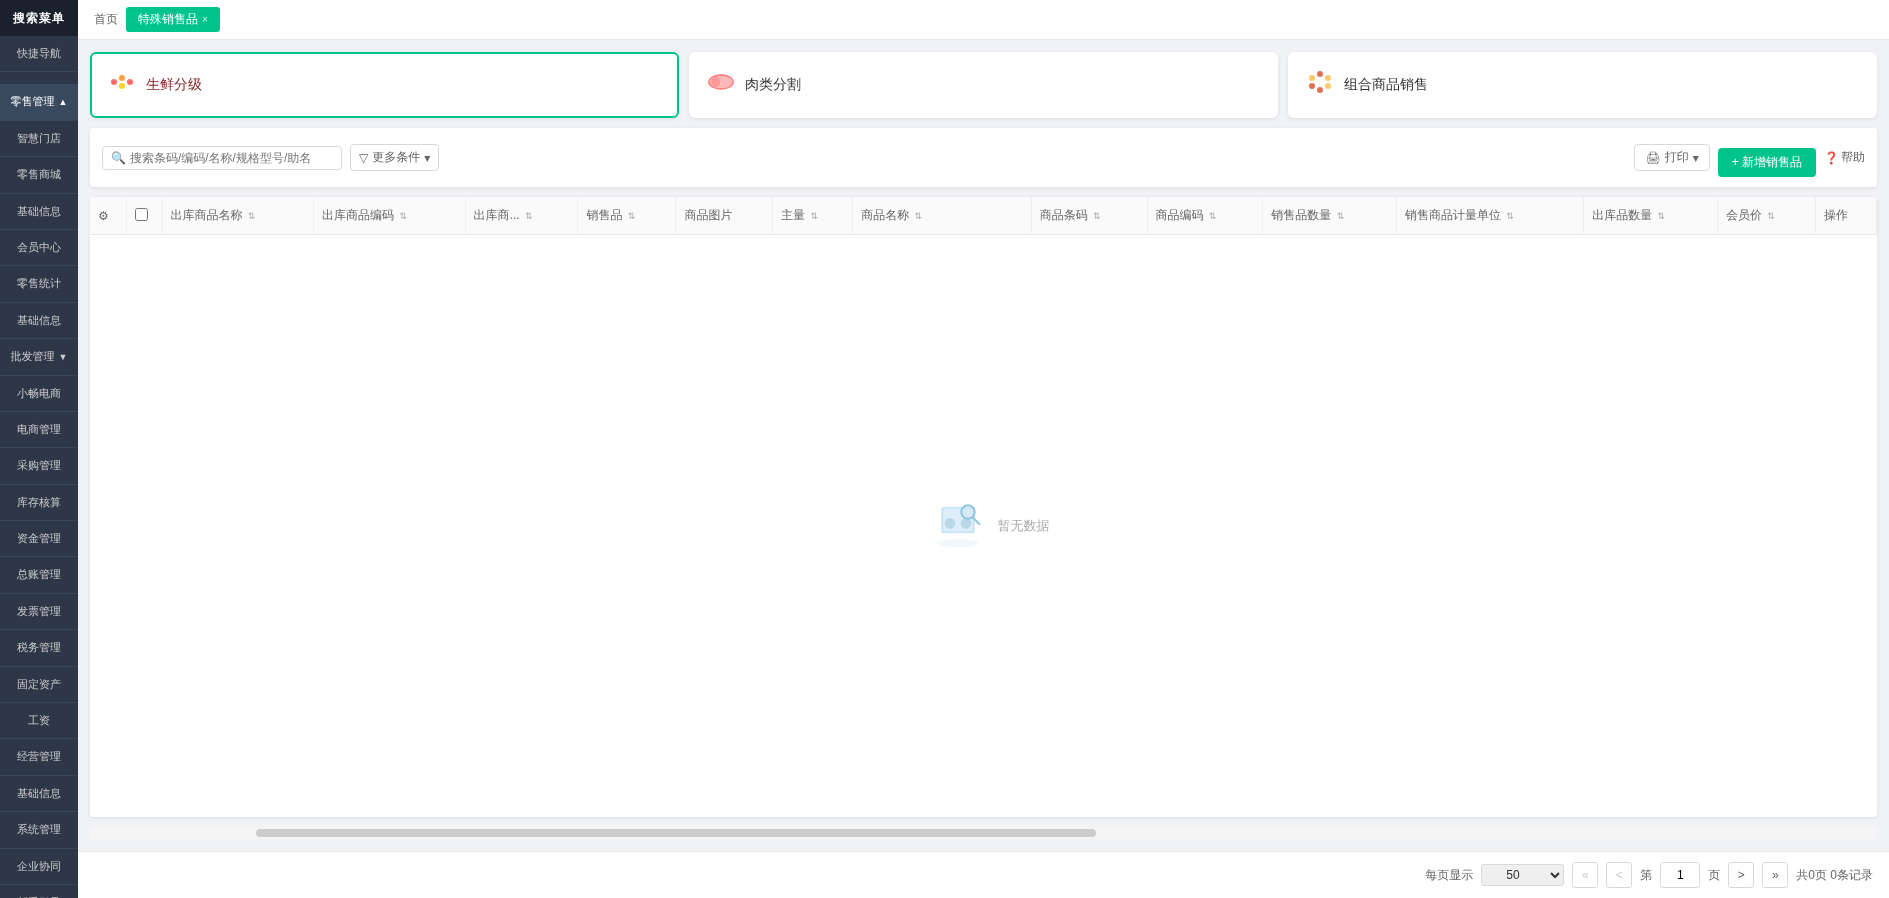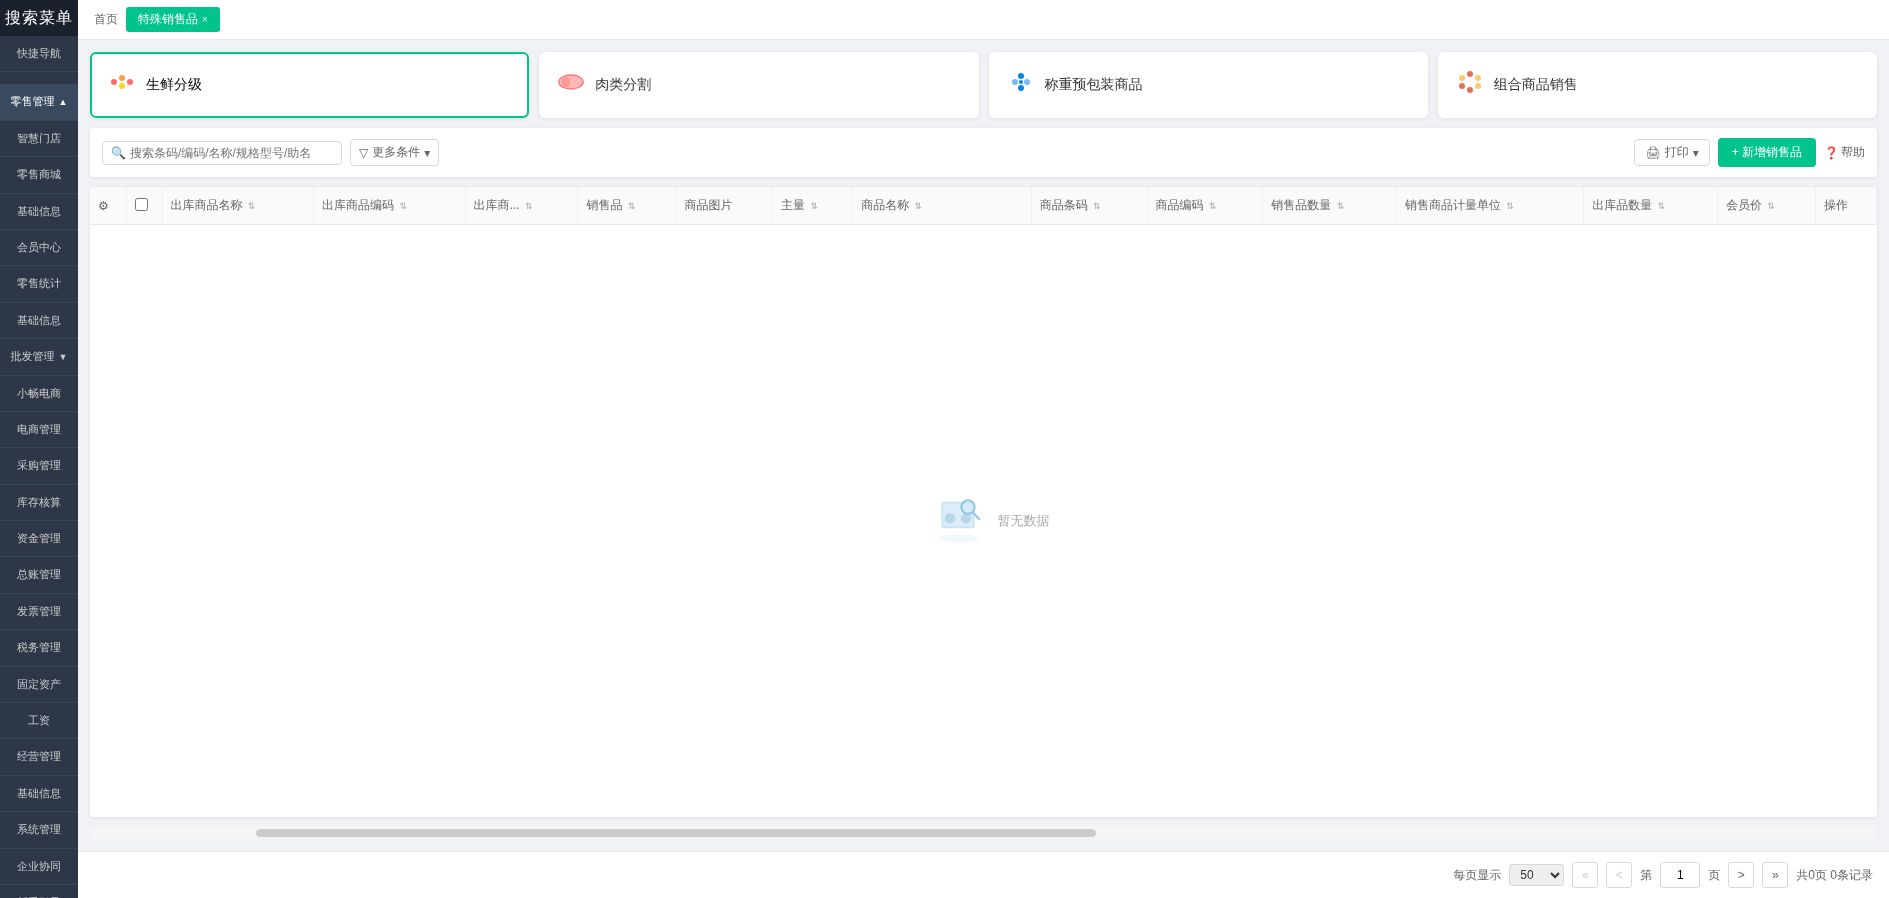--- a/index.html
+++ b/index.html
@@ -14,22 +14,22 @@
       flex-direction: column;
       flex-shrink: 0;
       overflow-y: auto;
       height: 100%;
     }
     .sidebar-logo {
       background: #1a202c;
       padding: 10px 0;
       text-align: center;
       color: #fff;
-      font-size: 16px;
-      font-weight: normal;
+      font-size: 12px;
+      font-weight: bold;
       letter-spacing: 1px;
       min-height: 36px;
       display: flex;
       align-items: center;
       justify-content: center;
     }
     .sidebar-item {
       padding: 10px 4px;
       text-align: center;
       cursor: pointer;
@@ -111,21 +111,21 @@
       gap: 10px;
       cursor: pointer;
       min-height: 60px;
       box-shadow: 0 1px 4px rgba(0,0,0,0.08);
     }
     .tab-card.active {
       border-color: #00c48c;
     }
     .tab-card .card-icon { font-size: 22px; }
     .tab-card .card-label { font-size: 14px; font-weight: 500; color: #333; }
-    .tab-card.active .card-label { color: #000000; }
+    .tab-card.active .card-label { color: #7f1d1d; }
 
     
     .toolbar {
       background: #fff;
       padding: 10px 12px;
       display: flex;
       align-items: center;
       justify-content: space-between;
       border-radius: 4px;
       box-shadow: 0 1px 4px rgba(0,0,0,0.08);
@@ -179,20 +179,21 @@
       background: #00c48c;
       color: #fff;
       border: none;
       padding: 6px 14px;
       border-radius: 4px;
       font-size: 12px;
       cursor: pointer;
       display: flex;
       align-items: center;
       gap: 4px;
+      margin-top: 10px;
     }
     .help-btn {
       color: #666;
       font-size: 12px;
       cursor: pointer;
       display: flex;
       align-items: center;
       gap: 2px;
     }
 
@@ -252,21 +253,21 @@
       justify-content: flex-end;
       gap: 8px;
       border-top: 1px solid #e8e8e8;
       font-size: 12px;
       color: #666;
       flex-shrink: 0;
     }
     .page-size-select {
       border: 1px solid #d9d9d9;
       border-radius: 3px;
-      padding: 2px 6px;
+      padding: 2px 20px;
       font-size: 12px;
       color: #333;
     }
     .page-btn {
       width: 26px;
       height: 26px;
       border: 1px solid #d9d9d9;
       background: #fff;
       border-radius: 3px;
       cursor: pointer;
@@ -417,32 +418,20 @@
         <span class="card-label">生鲜分级</span>
       </div>
       <div class="tab-card">
         <span class="card-icon">
           <svg width="28" height="22" viewBox="0 0 32 20">
             <ellipse cx="16" cy="10" rx="14" ry="8" fill="#ffb8b8" stroke="#ff7675" stroke-width="1.5"></ellipse>
             <ellipse cx="10" cy="10" rx="5" ry="6" fill="#ff9999"></ellipse>
           </svg>
         </span>
         <span class="card-label">肉类分割</span>
-      </div>
-      <div class="tab-card">
-        <span class="card-icon">
-          <svg width="28" height="28" viewBox="0 0 28 28">
-            <circle cx="8" cy="14" r="3" fill="#74b9ff"></circle>
-            <circle cx="14" cy="8" r="3" fill="#0984e3"></circle>
-            <circle cx="20" cy="14" r="3" fill="#74b9ff"></circle>
-            <circle cx="14" cy="20" r="3" fill="#0984e3"></circle>
-            <circle cx="14" cy="14" r="2" fill="#0984e3"></circle>
-          </svg>
-        </span>
-        <span class="card-label">称重预包装商品</span>
       </div>
       <div class="tab-card">
         <span class="card-icon">
           <svg width="28" height="28" viewBox="0 0 28 28">
             <circle cx="6" cy="10" r="3" fill="#fdcb6e"></circle>
             <circle cx="14" cy="6" r="3" fill="#e17055"></circle>
             <circle cx="22" cy="10" r="3" fill="#fdcb6e"></circle>
             <circle cx="6" cy="18" r="3" fill="#e17055"></circle>
             <circle cx="22" cy="18" r="3" fill="#fdcb6e"></circle>
             <circle cx="14" cy="22" r="3" fill="#e17055"></circle>

